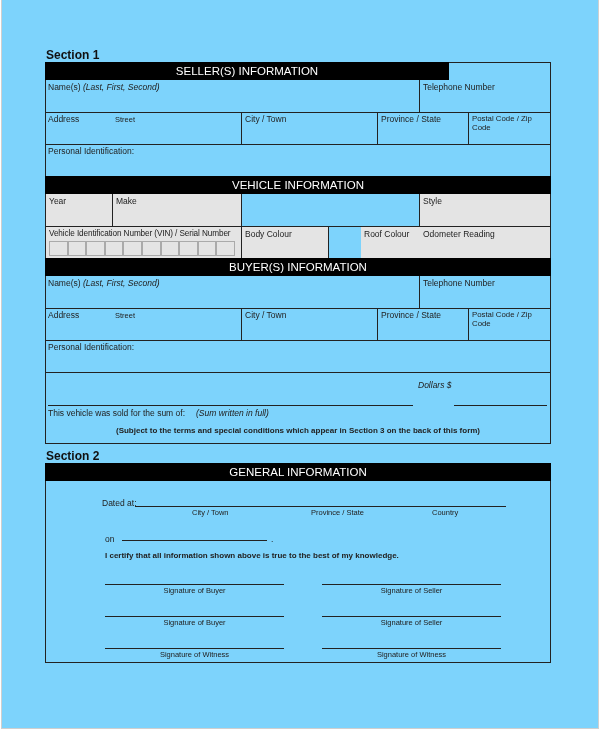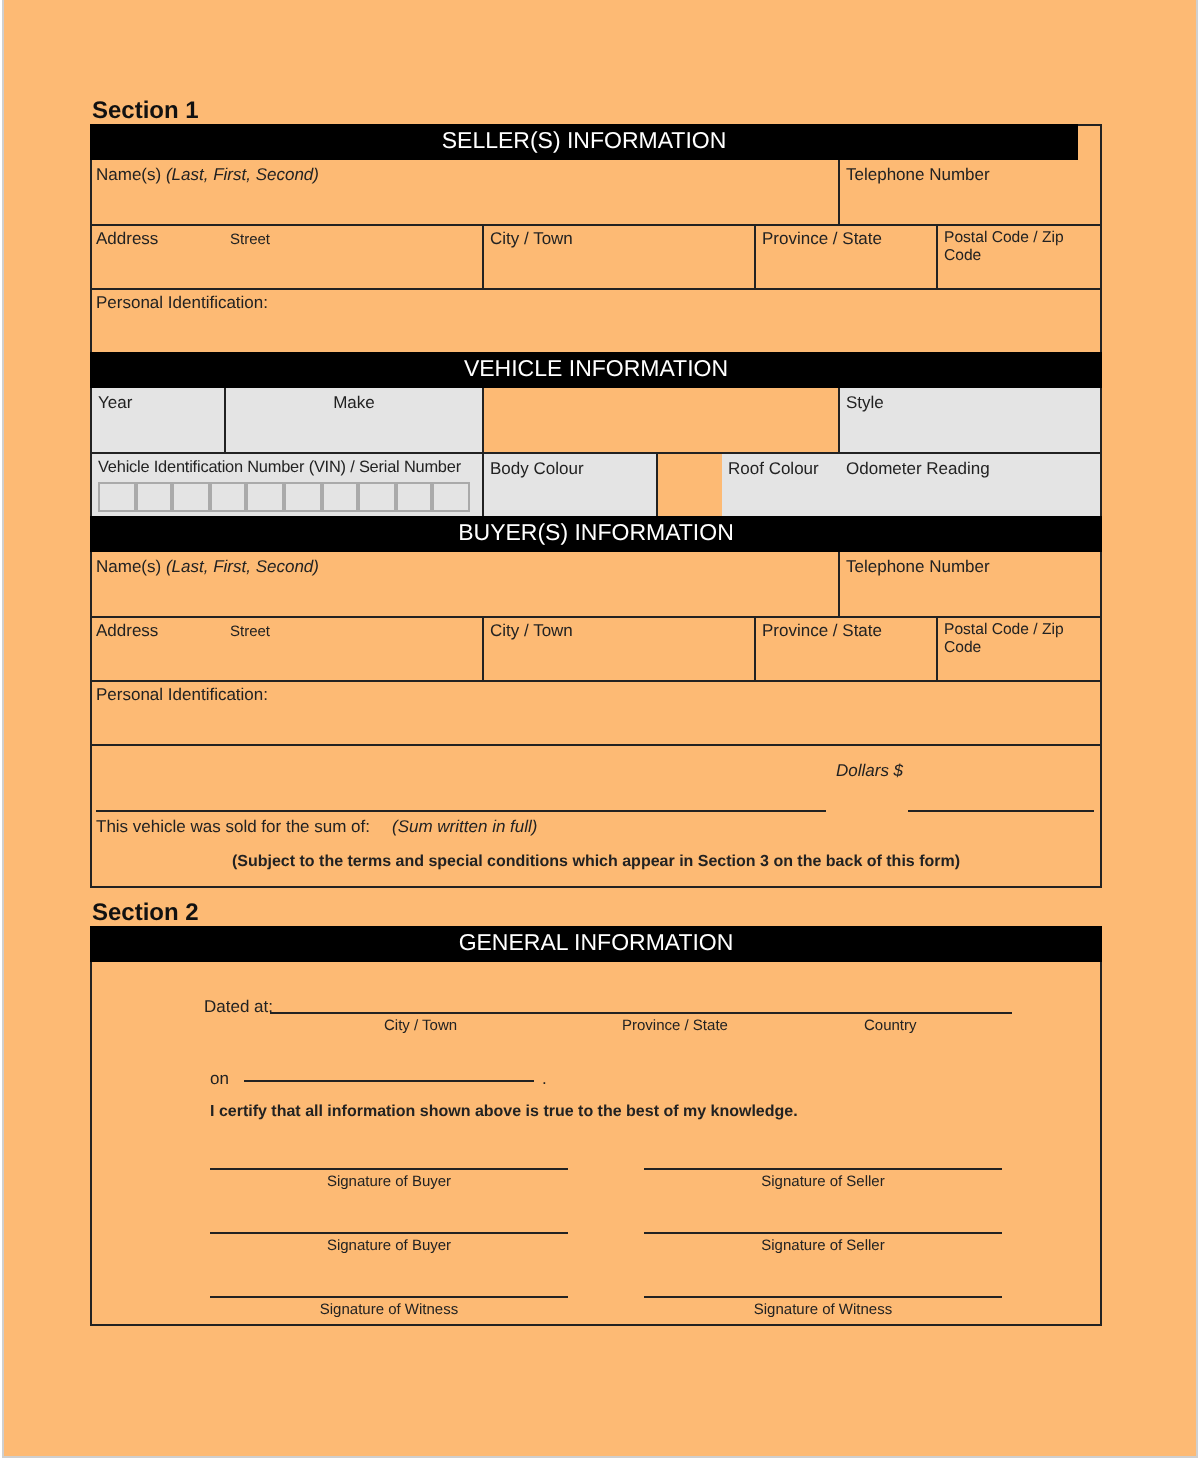--- a/index.html
+++ b/index.html
@@ -3,21 +3,21 @@
 <meta charset="utf-8">
 <style>
   html, body { margin: 0; padding: 0; }
   body {
     width: 600px; height: 730px; background: #ffffff; position: relative; overflow: hidden;
     font-family: "Liberation Sans", sans-serif; color: #111;
   }
   .page {
     position: absolute; left: 1px; top: 0; width: 596px; height: 728px;
     border-left: 1px solid #cfcfcf; border-right: 1px solid #cfcfcf; border-bottom: 1px solid #cfcfcf;
-    background: #fdba74;
+    background: #7dd3fc;
   }
   .abs { position: absolute; }
   .section-label { font-weight: bold; font-size: 12px; }
   .box { position: absolute; border: 1px solid #222; box-sizing: border-box; }
   .bar {
     position: absolute; background: #000; color: #fff; font-size: 11.5px; text-align: center;
     line-height: 18px; height: 18px;
   }
   .cell { position: absolute; box-sizing: border-box; font-size: 8.5px; padding: 2px 3px; color: #222; }
   .hline { position: absolute; height: 0; border-top: 1px solid #222; }
@@ -33,21 +33,21 @@
 </style>
 </head>
 <body>
 
 <div class="page">
 
   <div class="abs section-label" style="left:44px; top:48px;">Section 1</div>
 
   <div class="box" style="left:43px; top:62px; width:506px; height:382px;"></div>
 
-  <div class="bar" style="left:43px; top:62px; width:494px;">SELLER(S) INFORMATION</div>
+  <div class="bar" style="left:43px; top:62px; width:404px;">SELLER(S) INFORMATION</div>
 
   <div class="cell" style="left:43px; top:80px; width:375px; height:32px;">
     <span>Name(s)</span>
     <span class="italic">(Last, First, Second)</span>
   </div>
   <div class="vline" style="left:417px; top:80px; height:32px;"></div>
   <div class="cell" style="left:418px; top:80px; width:130px; height:32px;">
     <span>Telephone Number</span>
   </div>
   <div class="hline" style="left:43px; top:112px; width:506px;"></div>
@@ -73,21 +73,21 @@
   <div class="cell" style="left:43px; top:144px; width:506px; height:32px;">
     <span>Personal Identification:</span>
   </div>
 
   <div class="bar" style="left:43px; top:176px; width:506px;">VEHICLE INFORMATION</div>
 
   <div class="cell gray" style="left:44px; top:194px; width:66px; height:33px;">
     <span>Year</span>
   </div>
   <div class="vline" style="left:110px; top:194px; height:33px;"></div>
-  <div class="cell gray" style="left:111px; top:194px; width:128px; height:33px;text-align:center;">
+  <div class="cell gray" style="left:111px; top:194px; width:128px; height:33px;">
     <span>Make</span>
   </div>
   <div class="vline" style="left:239px; top:194px; height:64px;"></div>
   <div class="vline" style="left:417px; top:194px; height:64px;"></div>
   <div class="cell gray" style="left:418px; top:194px; width:130px; height:33px;">
     <span>Style</span>
   </div>
   <div class="hline" style="left:43px; top:226px; width:506px;"></div>
 
   <div class="cell gray" style="left:44px; top:227px; width:195px; height:31px; font-size:8.2px; letter-spacing:-0.1px;">

